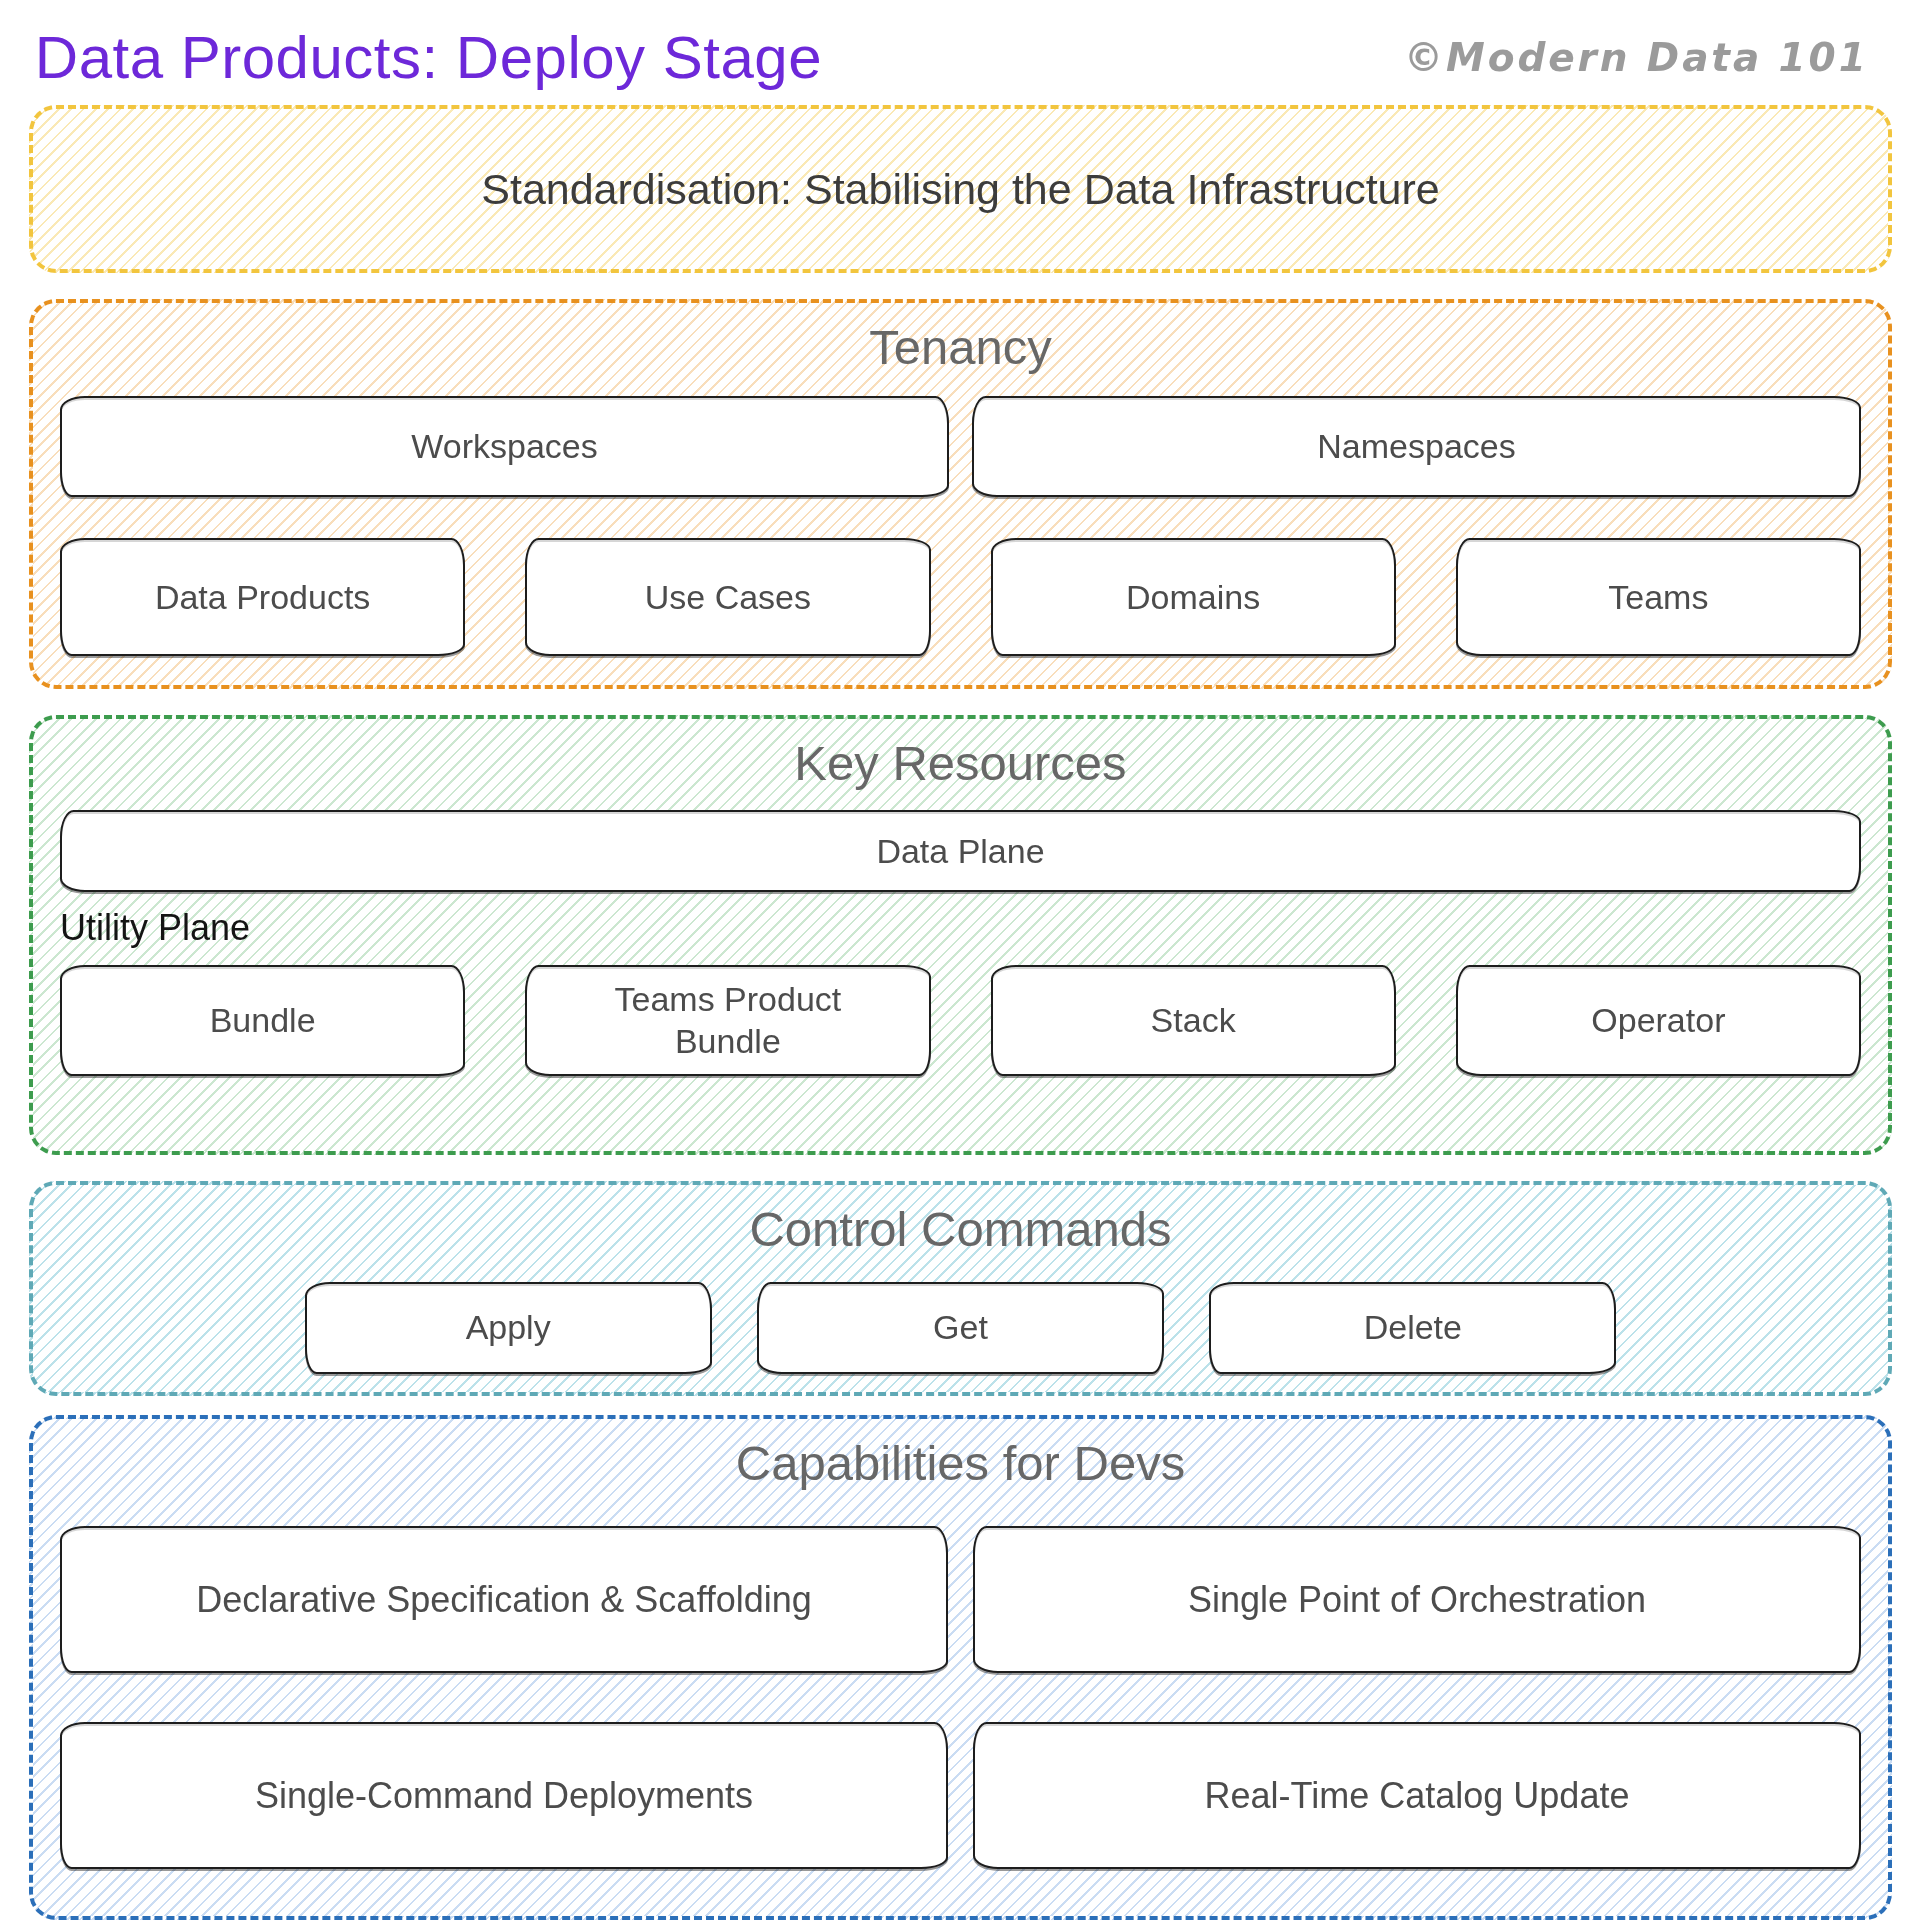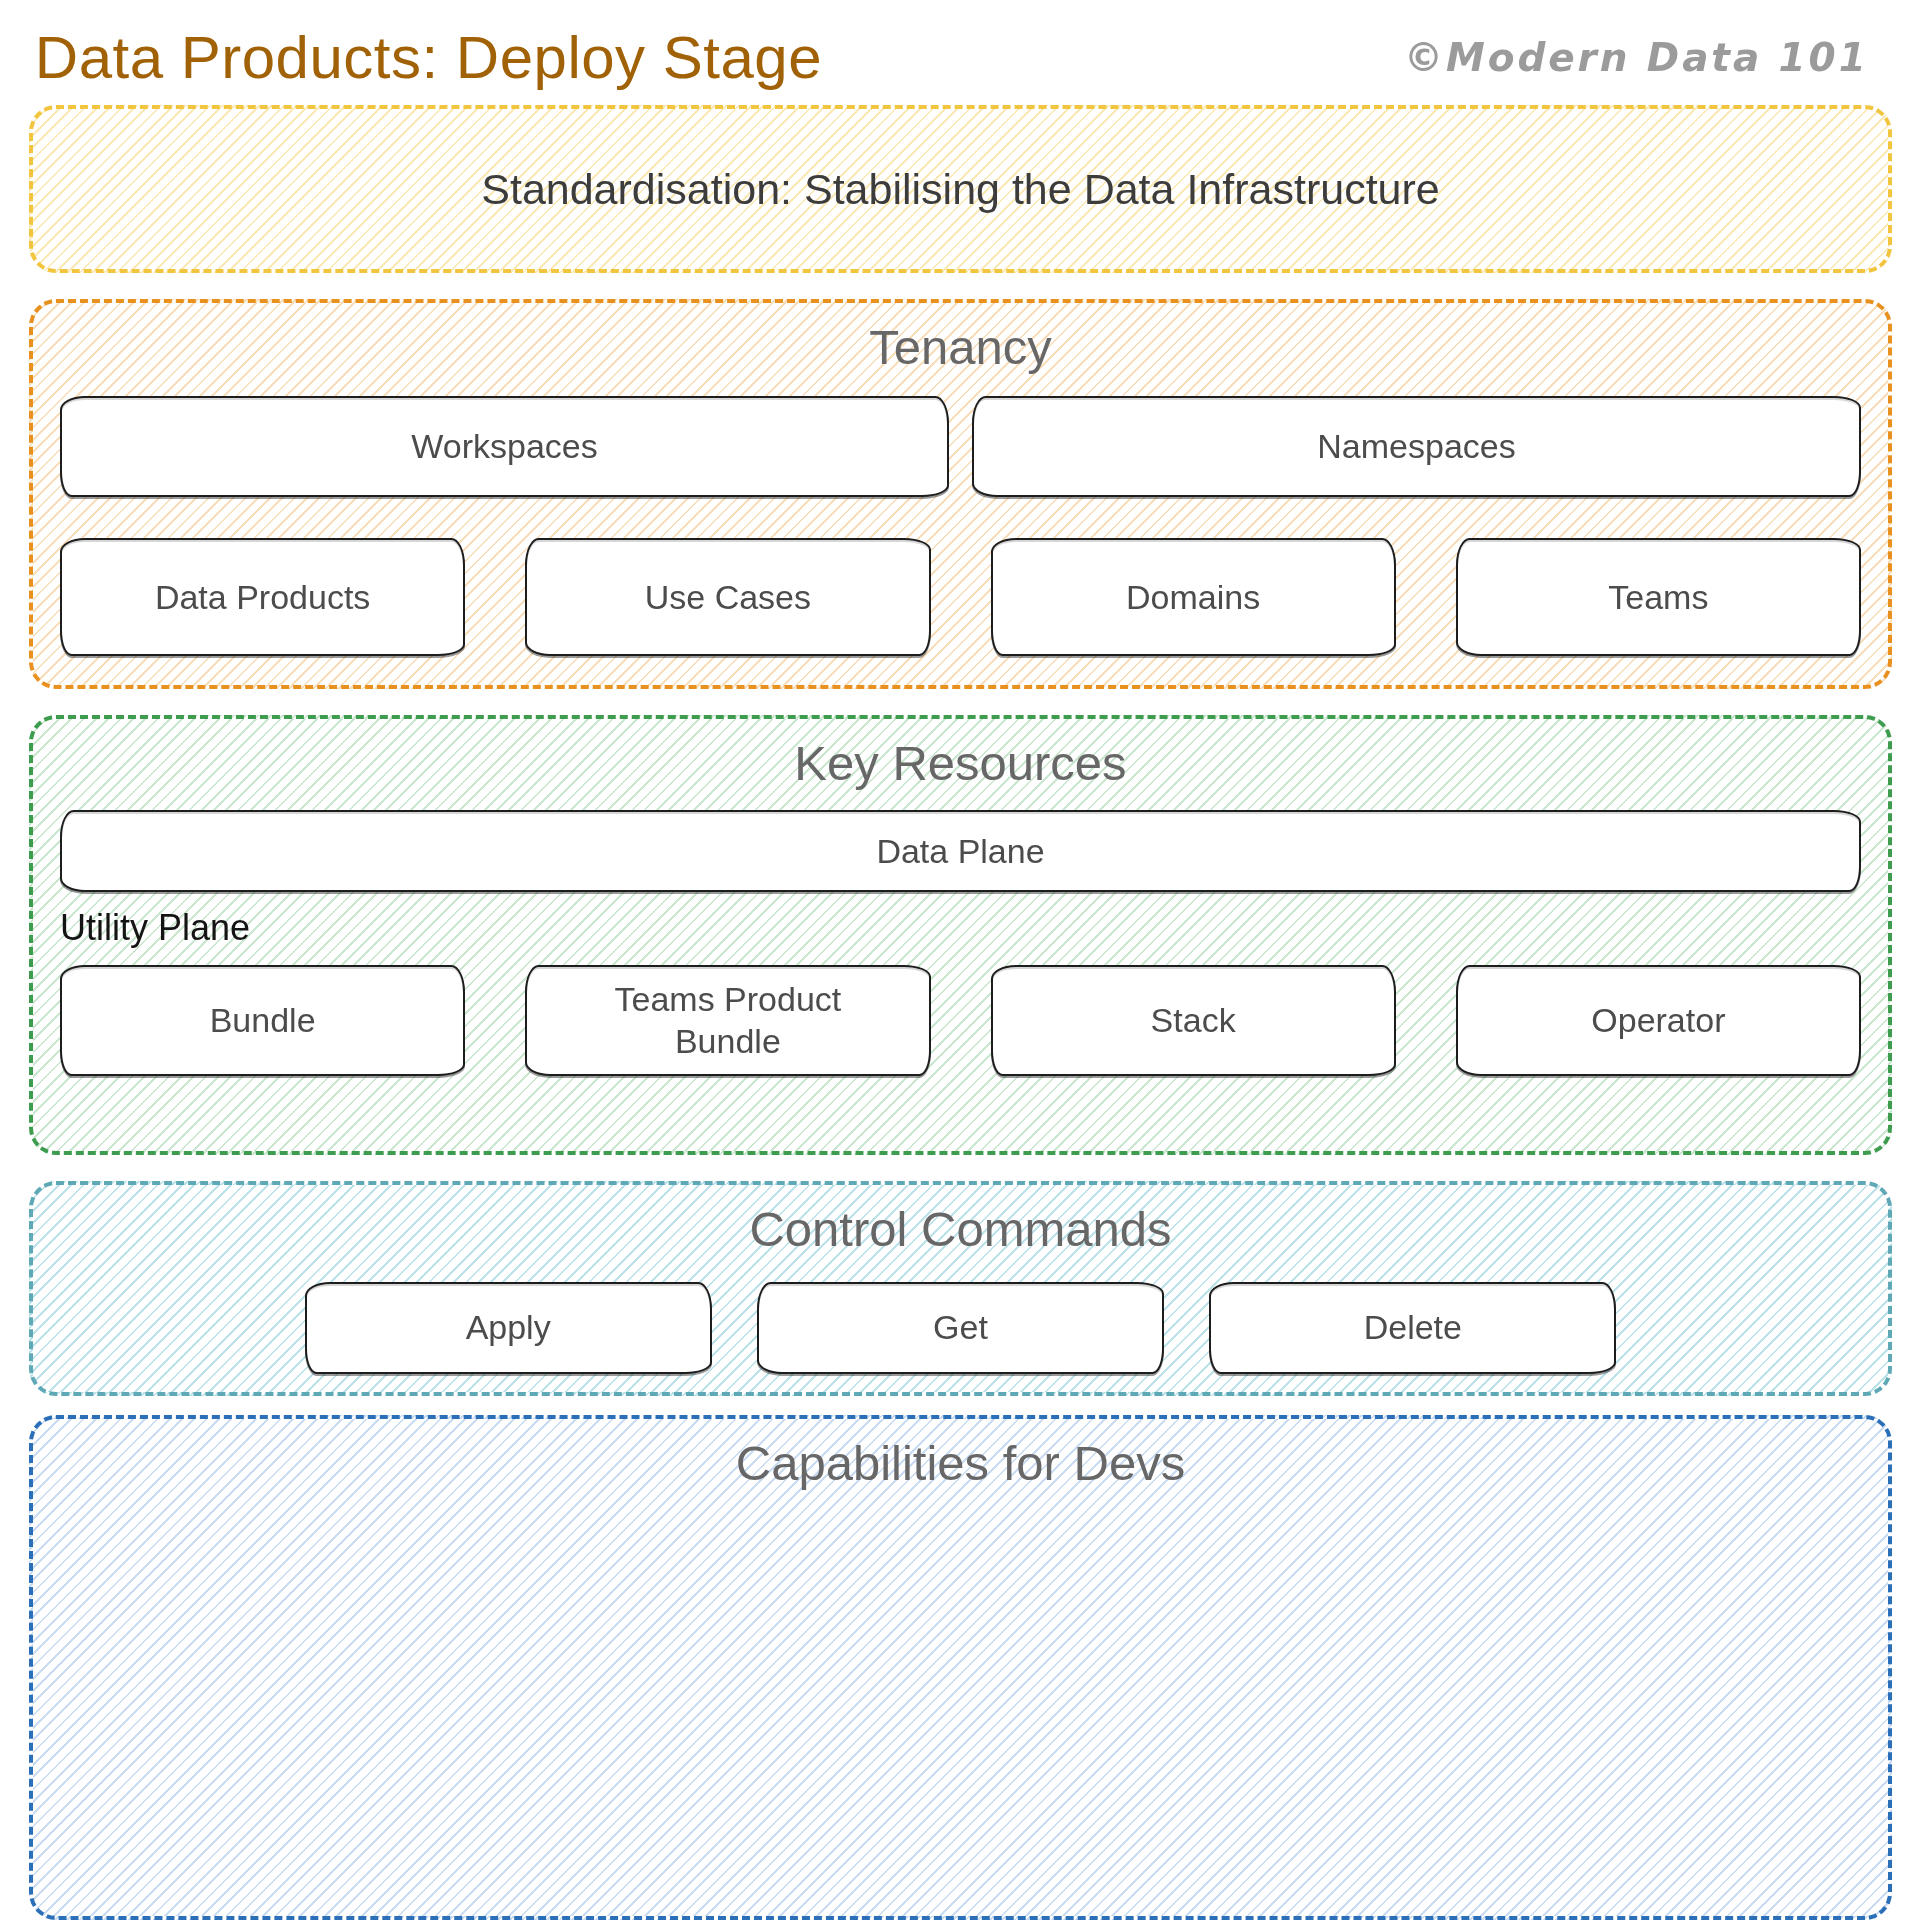--- a/index.html
+++ b/index.html
@@ -11,21 +11,21 @@
     overflow: hidden;
   }
 
   
   .header {
     height: 105px;
     display: flex; align-items: center; justify-content: space-between;
     padding: 9.7px 5.8px 0 5.8px;
   }
   .page-title {
-    font-size: 60px; font-weight: 400; color: #a16207; letter-spacing: 0.5px;
+    font-size: 60px; font-weight: 400; color: #6d28d9; letter-spacing: 0.5px;
   }
   .brand-logo {
     font-family: "DejaVu Sans", sans-serif;
     font-style: italic; font-weight: 700;
     font-size: 39px; color: #9b9b9b; letter-spacing: 2.9px;
     padding-right: 17.5px;
   }
 
   
   .band {
@@ -188,14 +188,28 @@
       <span class="box-label">Get</span>
     </div>
     <div class="box">
       <span class="box-label">Delete</span>
     </div>
   </div>
 </section>
 
 <section class="band band--blue">
   <h2 class="band-title">Capabilities for Devs</h2>
+  <div class="grid--cap">
+    <div class="box">
+      <span class="box-label">Declarative Specification &amp; Scaffolding</span>
+    </div>
+    <div class="box">
+      <span class="box-label">Single Point of Orchestration</span>
+    </div>
+    <div class="box">
+      <span class="box-label">Single-Command Deployments</span>
+    </div>
+    <div class="box">
+      <span class="box-label">Real-Time Catalog Update</span>
+    </div>
+  </div>
 </section>
 
 
 </body></html>

